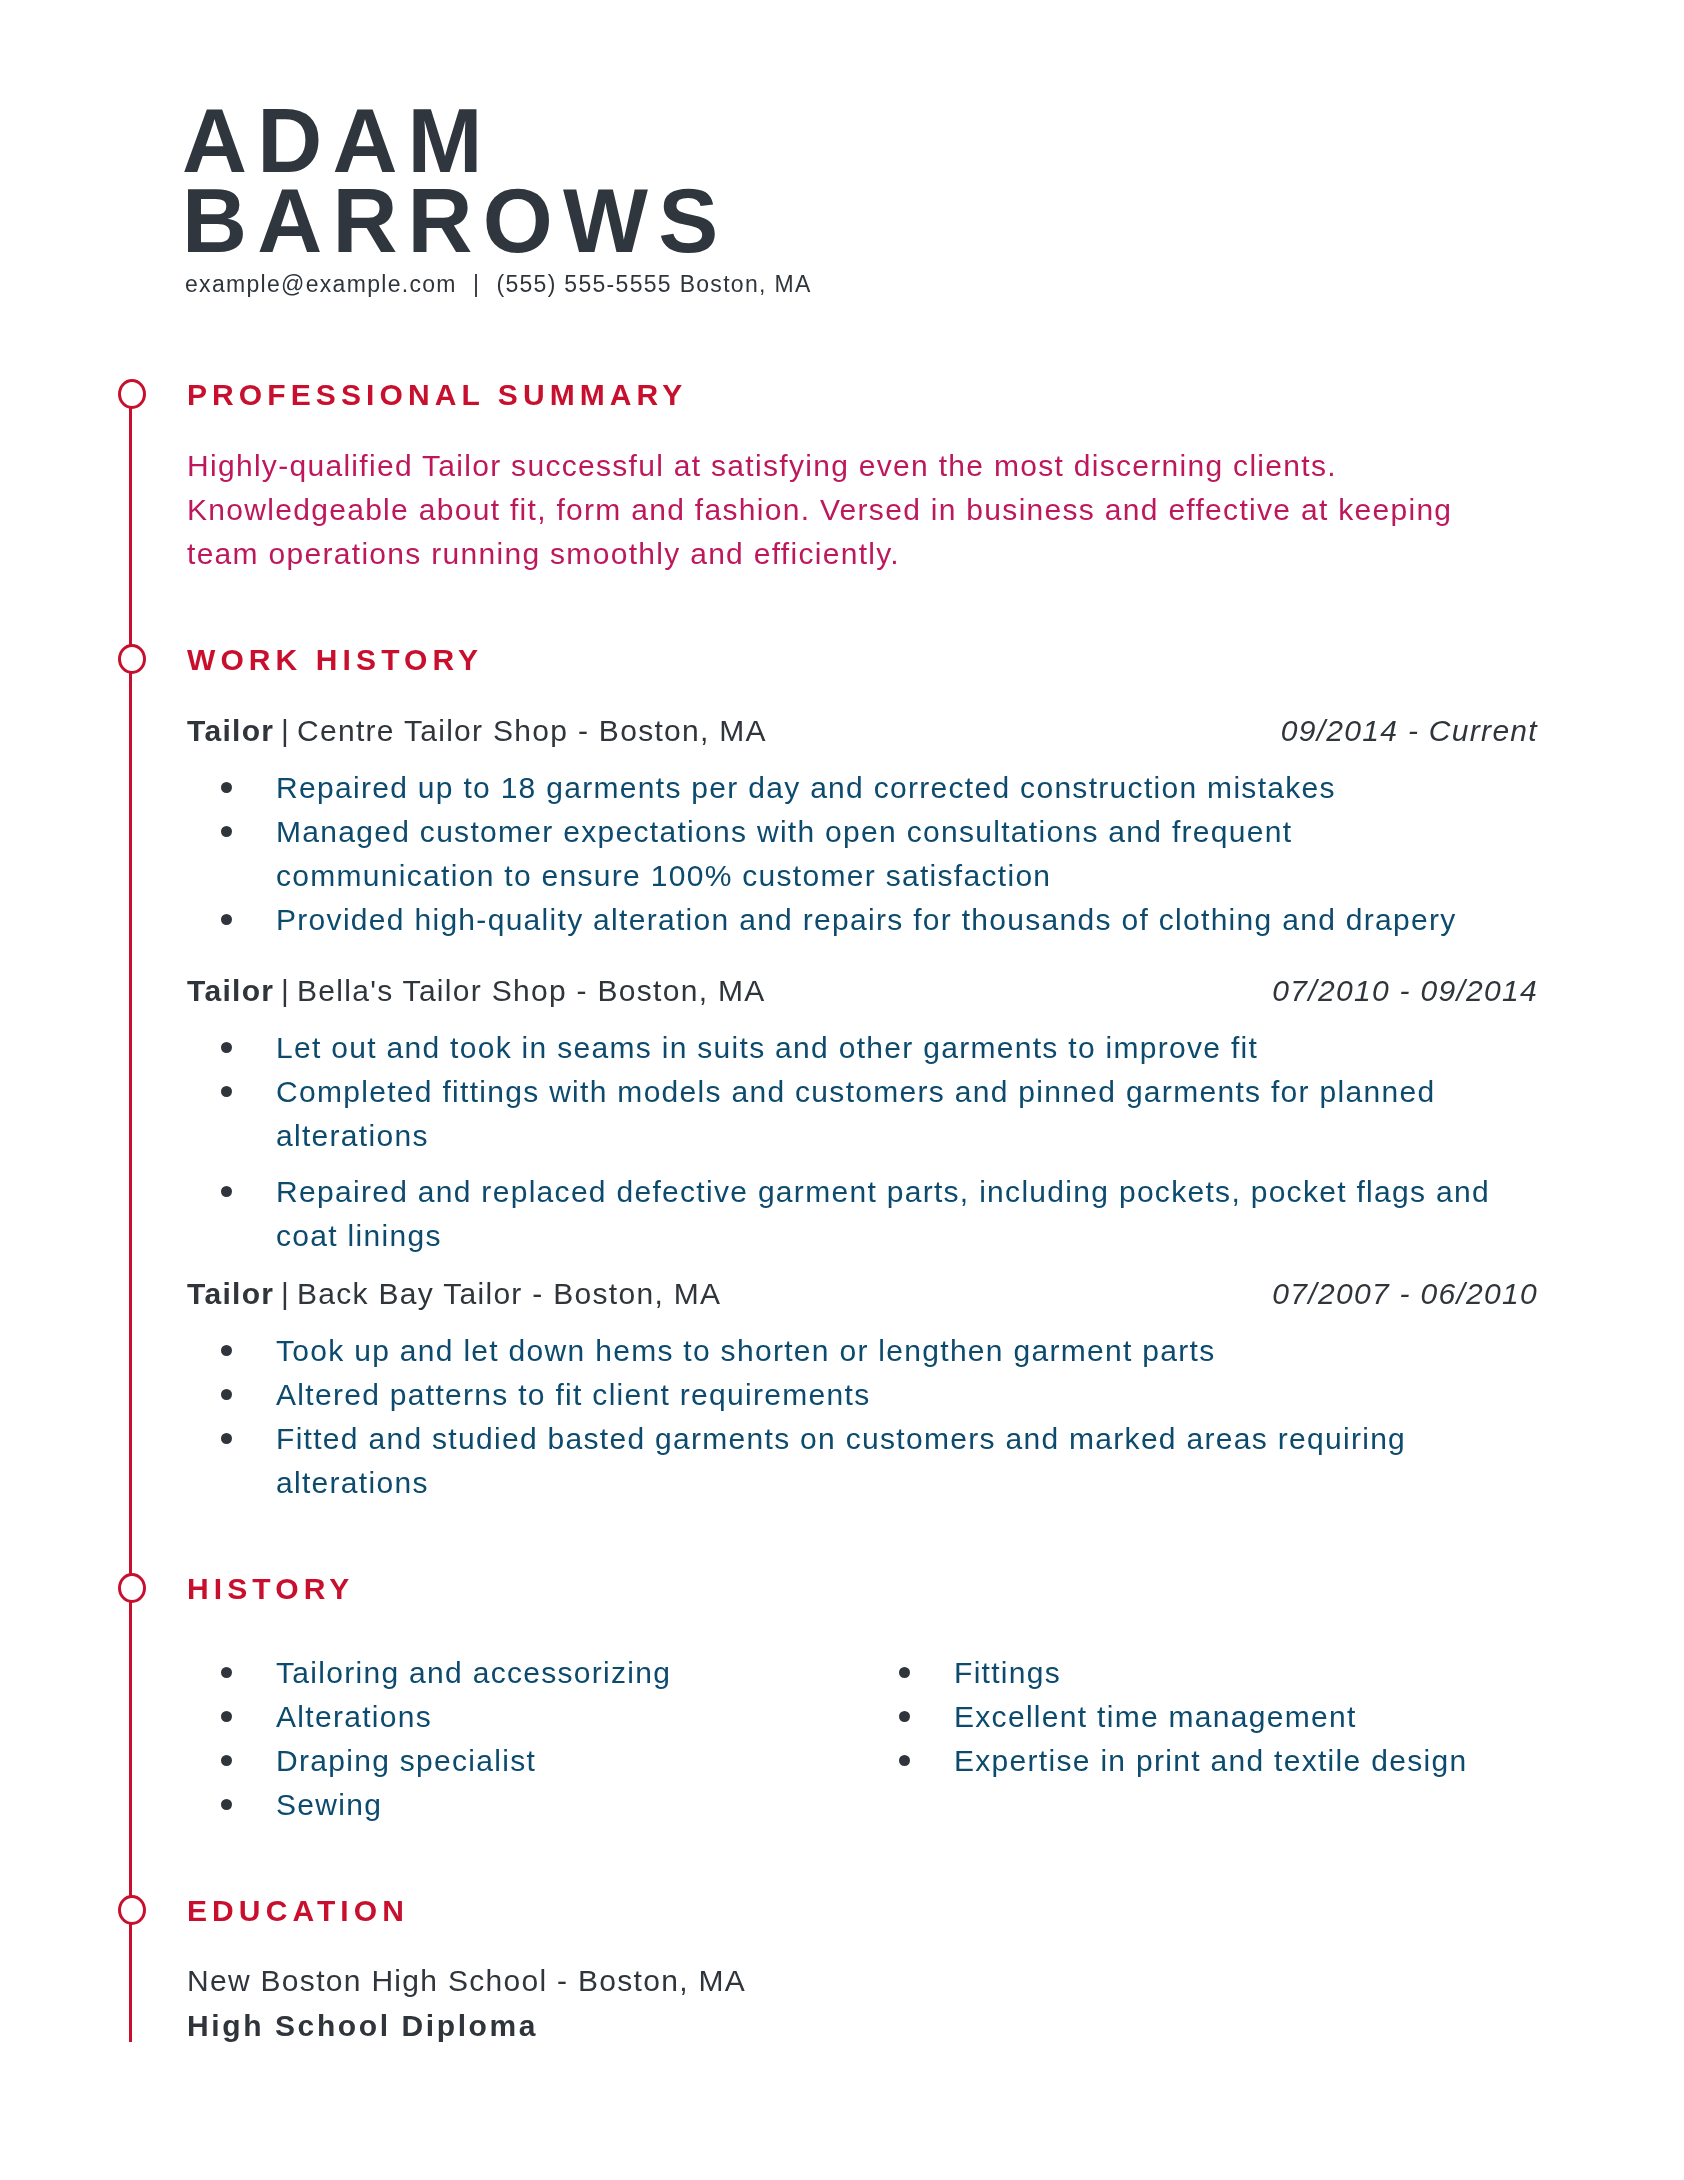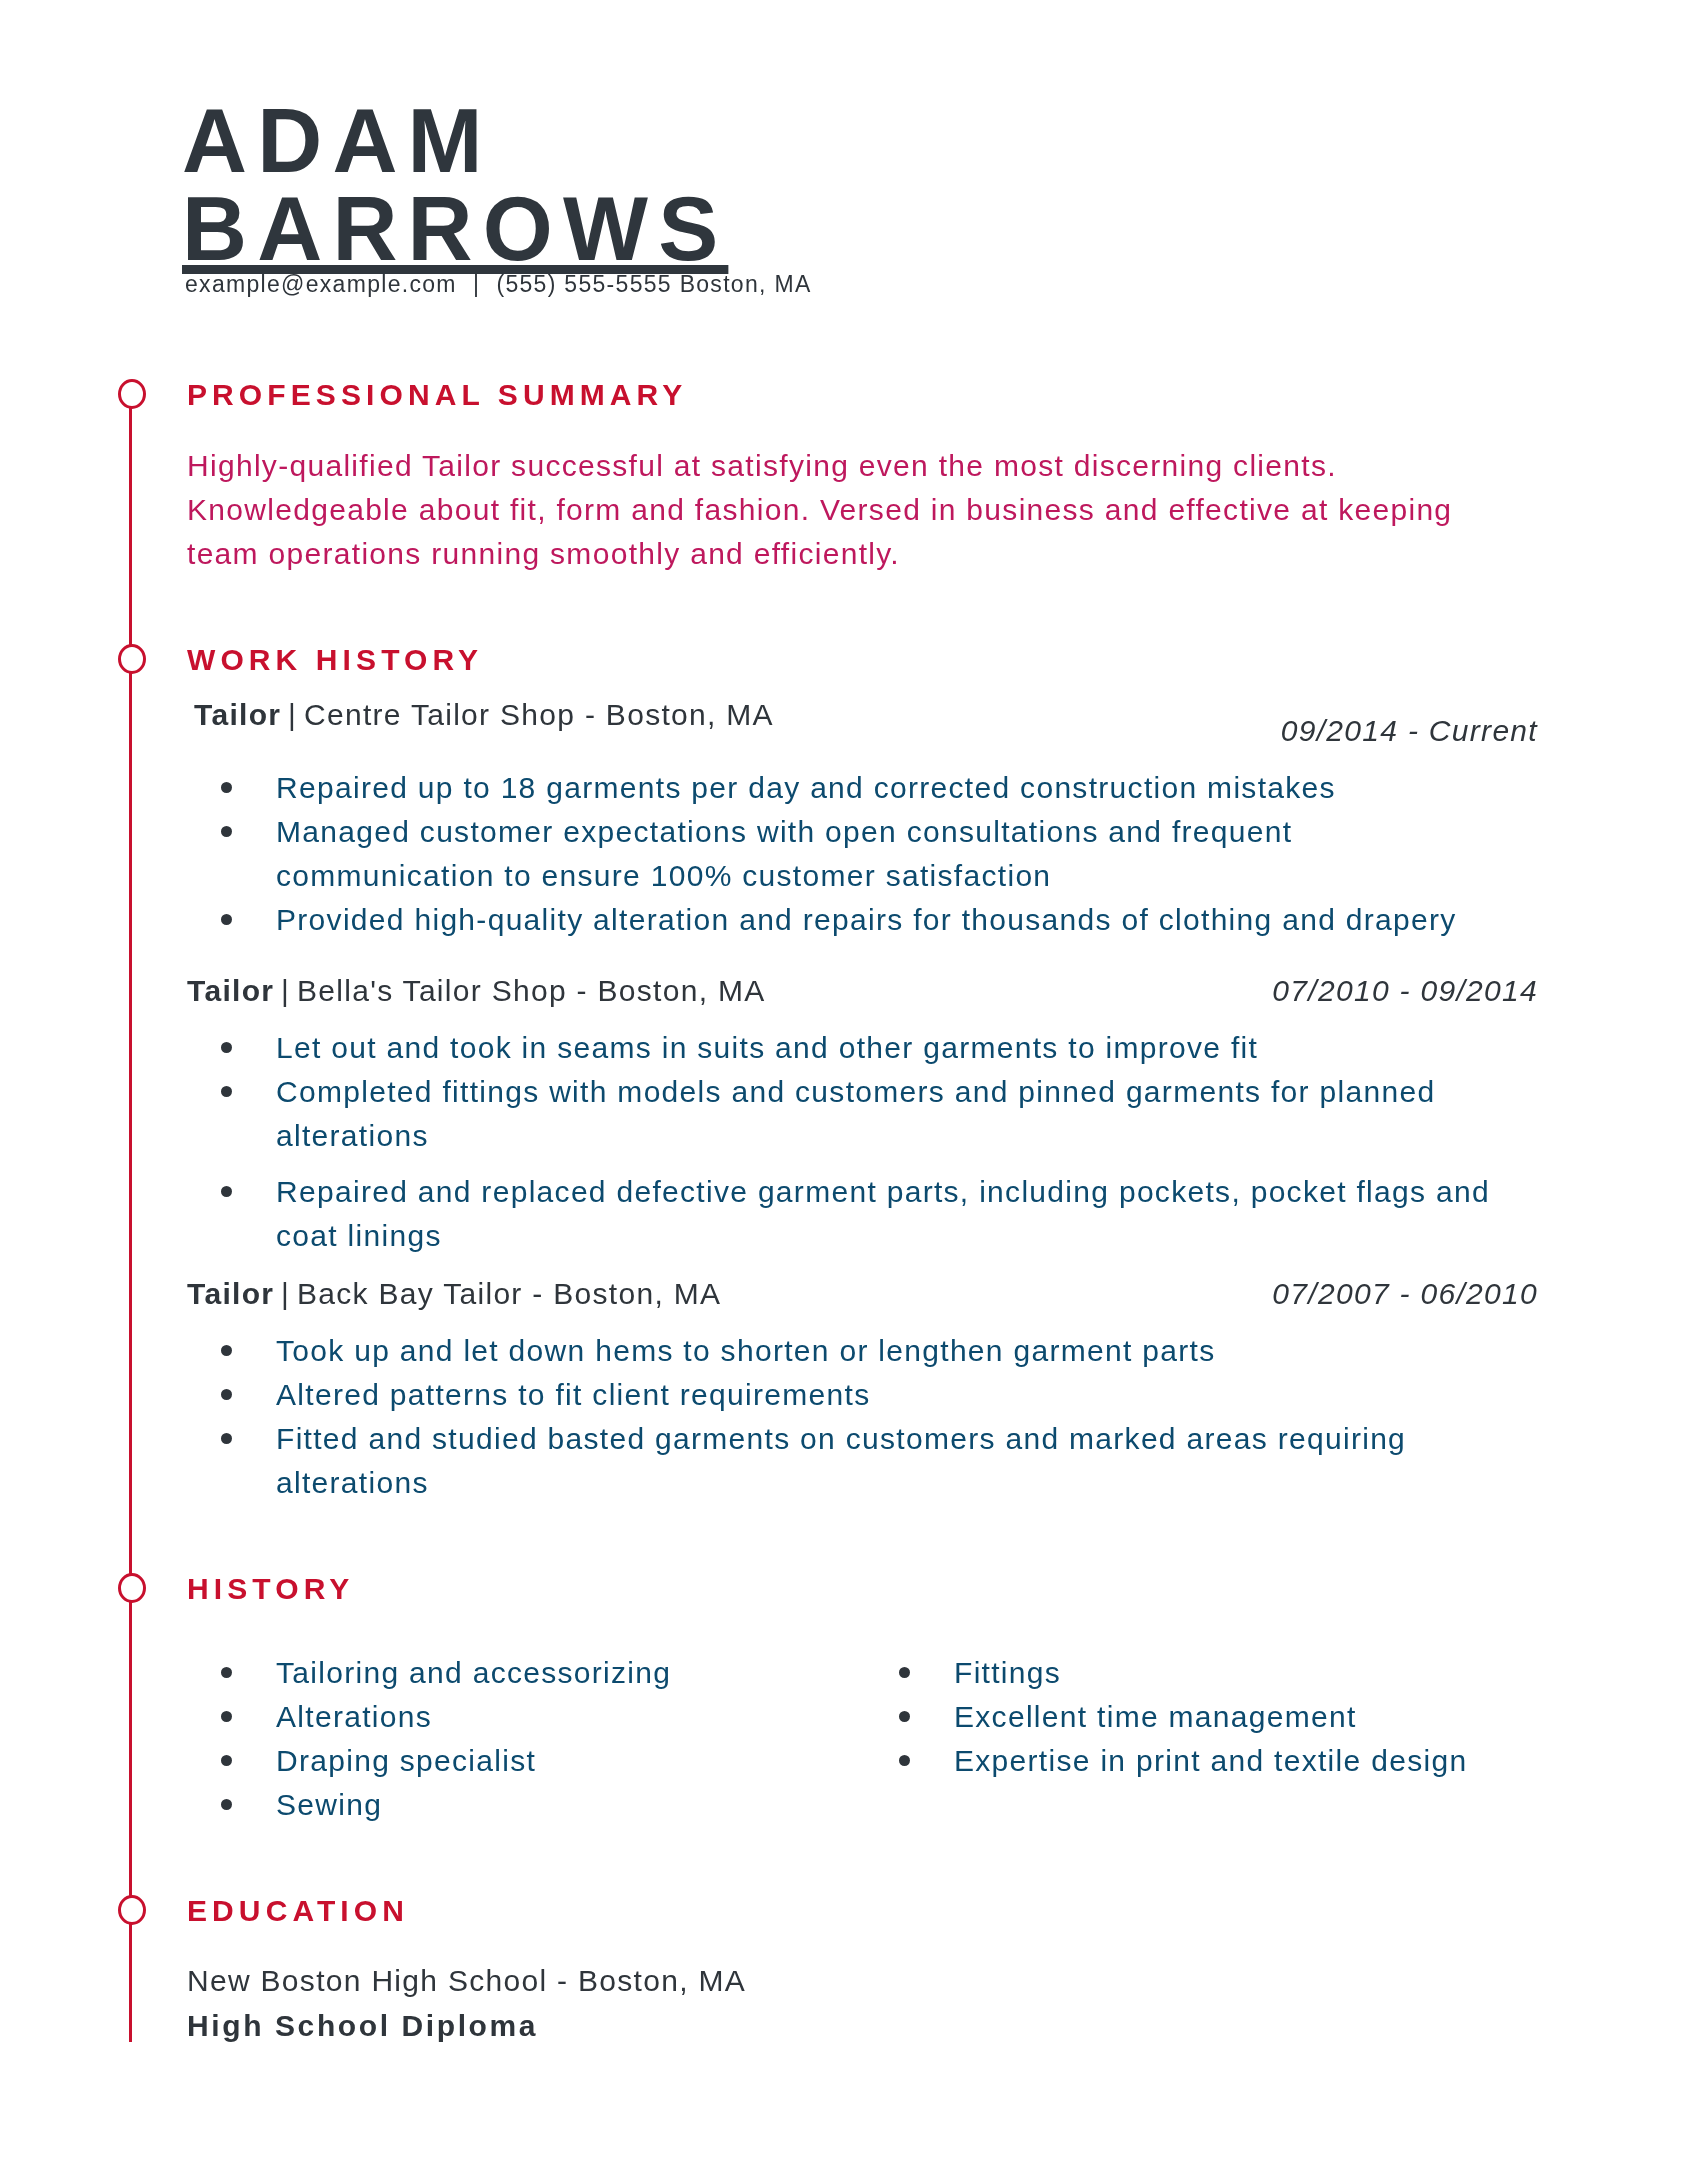--- a/index.html
+++ b/index.html
@@ -20,21 +20,21 @@
   .bullet-list li { position:relative; padding-left:55px; }
   .dot { position:absolute; left:0; top:16px; width:11px; height:11px; border-radius:50%; background:#2f353b; }
   .li-text { display:block; }
   .edu-school { left:187px; top:1964px; font-size:30px; letter-spacing:1.3px; }
   .edu-degree { left:187px; top:2009px; font-size:30px; font-weight:bold; letter-spacing:2.6px; }
 </style>
 </head>
 <body>
 
 <div class="abs name" style="top:96px;">ADAM</div>
-<div class="abs name" style="top:184px;text-decoration:underline;">BARROWS</div>
+<div class="abs name" style="top:176px;">BARROWS</div>
 <div class="abs contact">
   <span>example@example.com</span>
   <span style="margin:0 8.5px;">|</span>
   <span>(555) 555-5555</span>
   <span>Boston, MA</span>
 </div>
 
 <div class="timeline-line"></div>
 <div class="node" style="top:379px;"></div>
 <div class="node" style="top:644px;"></div>
@@ -43,21 +43,21 @@
 
 <div class="abs heading" style="top:378px;">PROFESSIONAL SUMMARY</div>
 <div class="abs body-text" style="top:444px;">
   <div>Highly-qualified Tailor successful at satisfying even the most discerning clients.</div>
   <div>Knowledgeable about fit, form and fashion. Versed in business and effective at keeping</div>
   <div>team operations running smoothly and efficiently.</div>
 </div>
 
 <div class="abs heading" style="top:643px;">WORK HISTORY</div>
 
-<div class="abs job-head" style="top:698px;margin-left:7px;">
+<div class="abs job-head" style="top:714px;">
   <b>Tailor</b><span class="sep">|</span><span>Centre Tailor Shop - Boston, MA</span>
 </div>
 <div class="abs date" style="top:714px;">09/2014 - Current</div>
 <ul class="bullet-list" style="top:766px; width:1329px;">
   <li>
       <span class="dot"></span>
       <span class="li-text">Repaired up to 18 garments per day and corrected construction mistakes</span>
     </li>
   <li>
       <span class="dot"></span>

